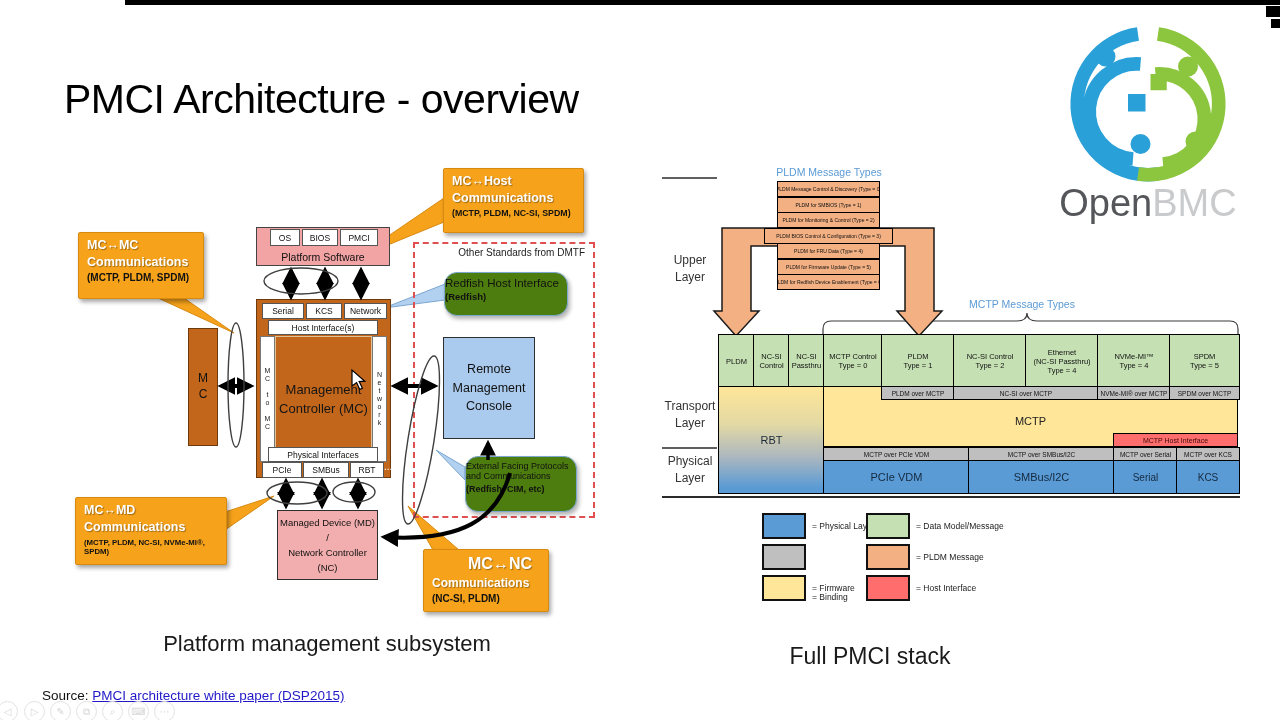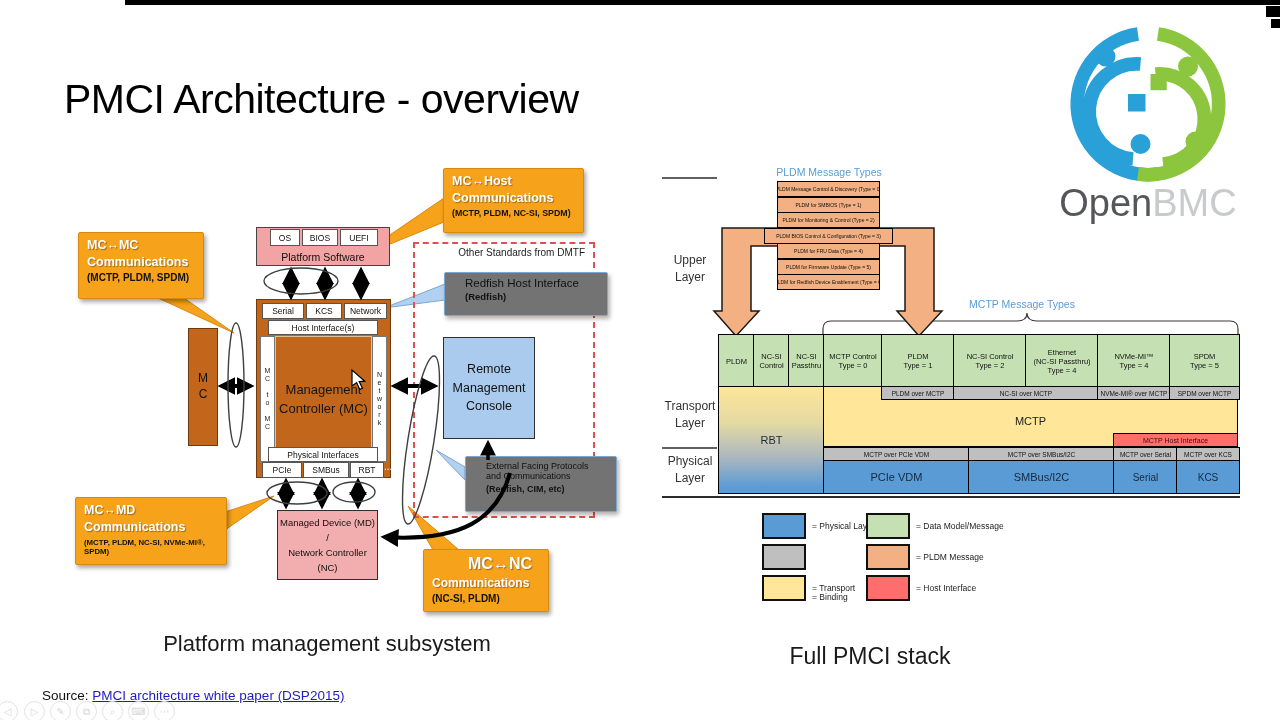--- a/index.html
+++ b/index.html
@@ -11,22 +11,22 @@
   .title{font-size:41px;color:#000;letter-spacing:-.5px;}
   .caption{font-size:22px;color:#1a1a1a;text-align:center;}
   .chip{background:#fff;border:1px solid #555;color:#111;display:flex;align-items:center;
         justify-content:center;font-size:8.5px;}
   .bar{background:#fff;border:1px solid #555;color:#111;display:flex;align-items:center;
        justify-content:center;font-size:8.5px;}
   .callout{background:#F6A21B;border:1px solid #d88a10;border-radius:2px;
            box-shadow:2px 3px 4px rgba(0,0,0,.35);padding:5px 8px;color:#fff;}
   .callout .t{font-weight:bold;color:#fff;text-shadow:1px 1px 1px rgba(0,0,0,.35);}
   .callout .p{font-weight:bold;color:#111;}
-  .bluecall{background:#737373;border:1px solid #7ba7d0;border-radius:2px;
-            box-shadow:2px 3px 4px rgba(0,0,0,.3);padding:4px 20px;color:#111;}
+  .bluecall{background:#4d7c0f;border:1px solid #7ba7d0;border-radius:13px;
+            box-shadow:2px 3px 4px rgba(0,0,0,.3);padding:4px 0;color:#111;}
   .vstrip{writing-mode:vertical-rl;text-orientation:upright;font-size:7px;letter-spacing:1px;
           display:flex;align-items:center;justify-content:center;background:#fff;
           border:1px solid #777;color:#222;}
   .green-cell{background:#C5E0B3;border:1.5px solid #000;display:flex;flex-direction:column;
               align-items:center;justify-content:center;font-size:7.5px;line-height:1.2;
               color:#111;text-align:center;white-space:pre-line;}
   .gray-cell{background:#BFBFBF;border:1px solid #000;display:flex;align-items:center;
              justify-content:center;font-size:6.5px;color:#111;}
   .blue-cell{background:#5B9BD5;border:1.5px solid #000;display:flex;align-items:center;
              justify-content:center;font-size:11px;color:#13293f;}
@@ -136,21 +136,21 @@
     <div style="font-size:9px;">External Facing Protocols</div>
     <div style="font-size:9px;">and Communications</div>
     <div style="font-size:9px;font-weight:bold;margin-top:3px;">(Redfish, CIM, etc)</div>
   </div>
 
   <div class="lay" style="left:256px;top:227px;width:132px;height:37px;background:#F2A3A3;border:1px solid #444;">
     <div style="position:absolute;left:0;bottom:2px;width:100%;text-align:center;font-size:10.5px;color:#111;">Platform Software</div>
   </div>
   <div class="lay chip" style="left:270px;top:229px;width:28px;height:15px;">OS</div>
   <div class="lay chip" style="left:302px;top:229px;width:34px;height:15px;">BIOS</div>
-  <div class="lay chip" style="left:340px;top:229px;width:36px;height:15px;">UEFI</div>
+  <div class="lay chip" style="left:340px;top:229px;width:36px;height:15px;">PMCI</div>
 
   <div class="lay prelin" style="left:188px;top:328px;width:28px;height:116px;background:#C2661B;border:1px solid #6e3a0c;display:flex;align-items:center;justify-content:center;font-size:12px;color:#111;text-align:center;line-height:1.3;">M
 C</div>
 
   <div class="lay" style="left:256px;top:299px;width:133px;height:177px;background:#C2661B;border:1px solid #6e3a0c;"></div>
   <div class="lay chip" style="left:262px;top:303px;width:40px;height:14px;">Serial</div>
   <div class="lay chip" style="left:306px;top:303px;width:34px;height:14px;">KCS</div>
   <div class="lay chip" style="left:344px;top:303px;width:41px;height:14px;">Network</div>
   <div class="lay bar" style="left:268px;top:320px;width:108px;height:13px;">Host Interface(s)</div>
   <div class="lay vstrip" style="left:260px;top:336px;width:13px;height:124px;">MC to MC</div>
@@ -224,21 +224,21 @@
   <div class="lay blue-cell" style="left:823px;top:460px;width:145px;height:32px;">PCIe VDM</div>
   <div class="lay blue-cell" style="left:968px;top:460px;width:145px;height:32px;">SMBus/I2C</div>
   <div class="lay blue-cell" style="left:1113px;top:460px;width:63px;height:32px;font-size:10px;">Serial</div>
   <div class="lay blue-cell" style="left:1176px;top:460px;width:62px;height:32px;font-size:10px;">KCS</div>
 
   <div class="legend-swatch lay" style="left: 762px; top: 513px; background: rgb(91, 155, 213);"></div>
   <div class="legend-label lay" style="left:812px;top:521px;">= Physical Layer</div>
   <div class="legend-swatch lay" style="left: 762px; top: 544px; background: rgb(191, 191, 191);"></div>
   <div class="legend-label lay" style="left:812px;top:552px;margin-top:40px;">= Binding</div>
   <div class="legend-swatch lay" style="left: 762px; top: 575px; background: rgb(255, 230, 153);"></div>
-  <div class="legend-label lay" style="left:812px;top:583px;">= Transport</div>
+  <div class="legend-label lay" style="left:812px;top:583px;">= Firmware</div>
   <div class="legend-swatch lay" style="left: 866px; top: 513px; background: rgb(197, 224, 179);"></div>
   <div class="legend-label lay" style="left:916px;top:521px;">= Data Model/Message</div>
   <div class="legend-swatch lay" style="left: 866px; top: 544px; background: rgb(242, 176, 131);"></div>
   <div class="legend-label lay" style="left:916px;top:552px;">= PLDM Message</div>
   <div class="legend-swatch lay" style="left: 866px; top: 575px; background: rgb(255, 109, 109);"></div>
   <div class="legend-label lay" style="left:916px;top:583px;">= Host Interface</div>
 
   <div class="pcircle lay" style="left:-3px;top:701px;">◁</div>
   <div class="pcircle lay" style="left:24px;top:701px;">▷</div>
   <div class="pcircle lay" style="left:50px;top:701px;">✎</div>

